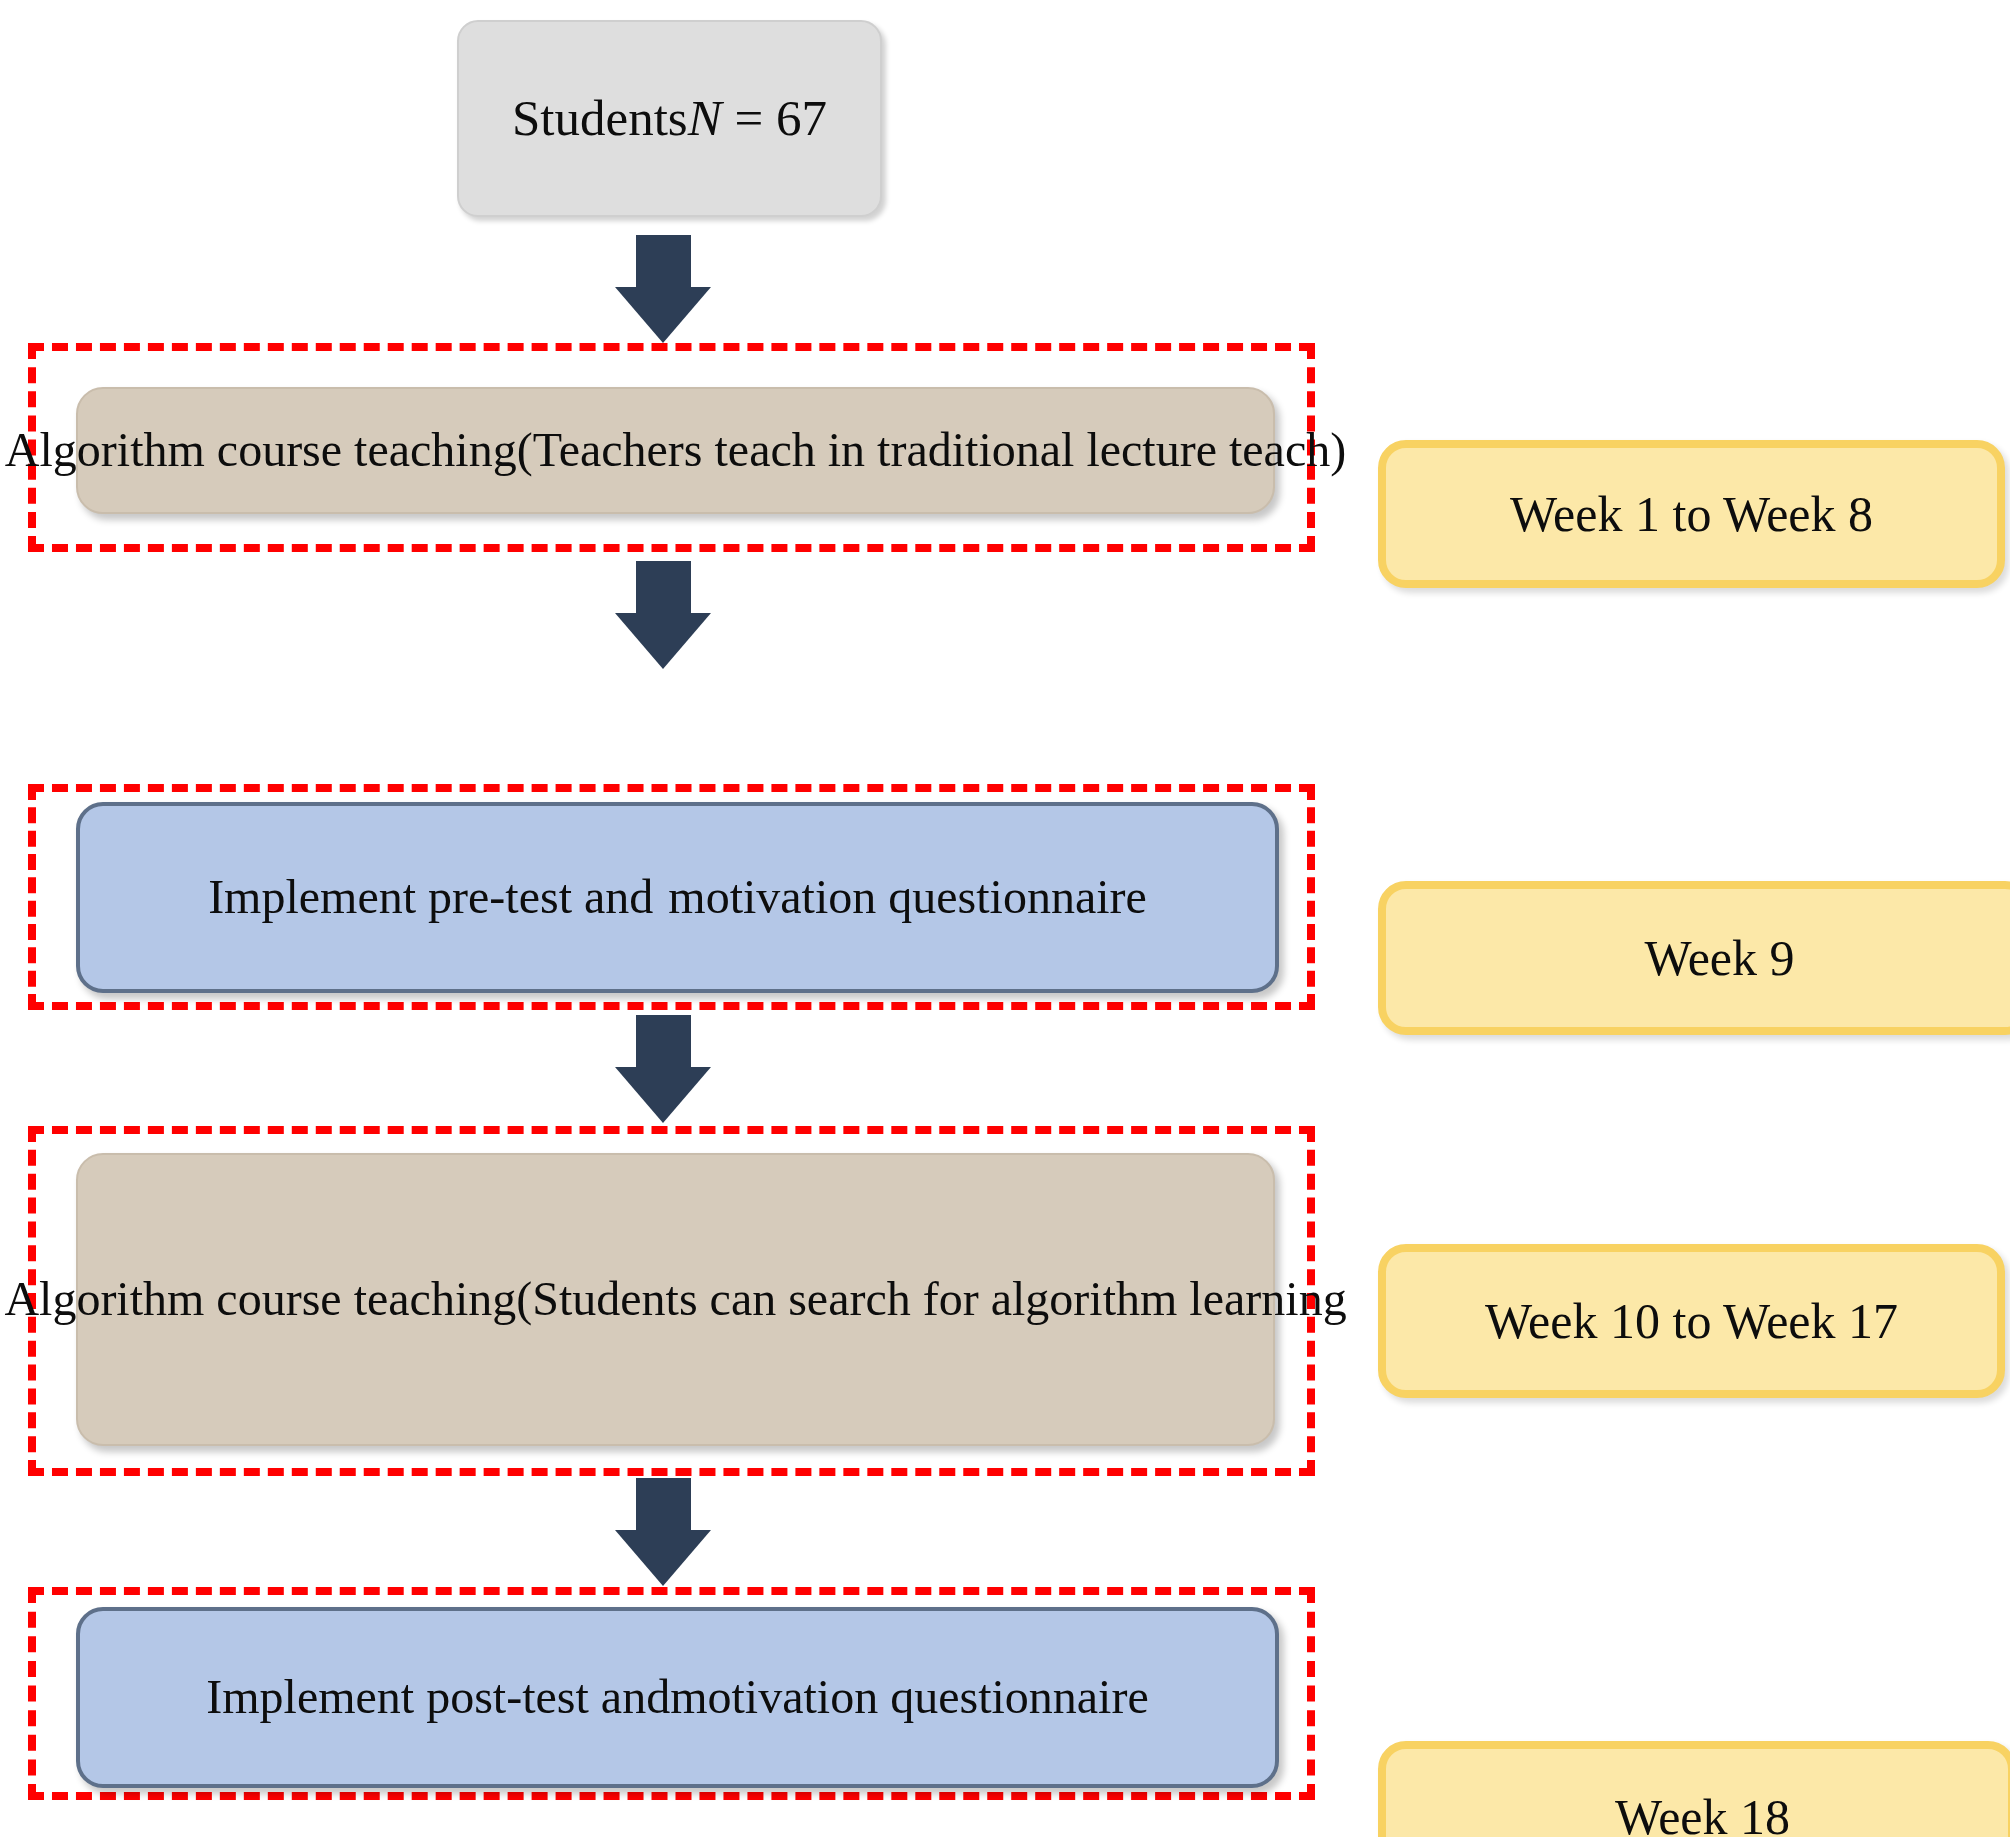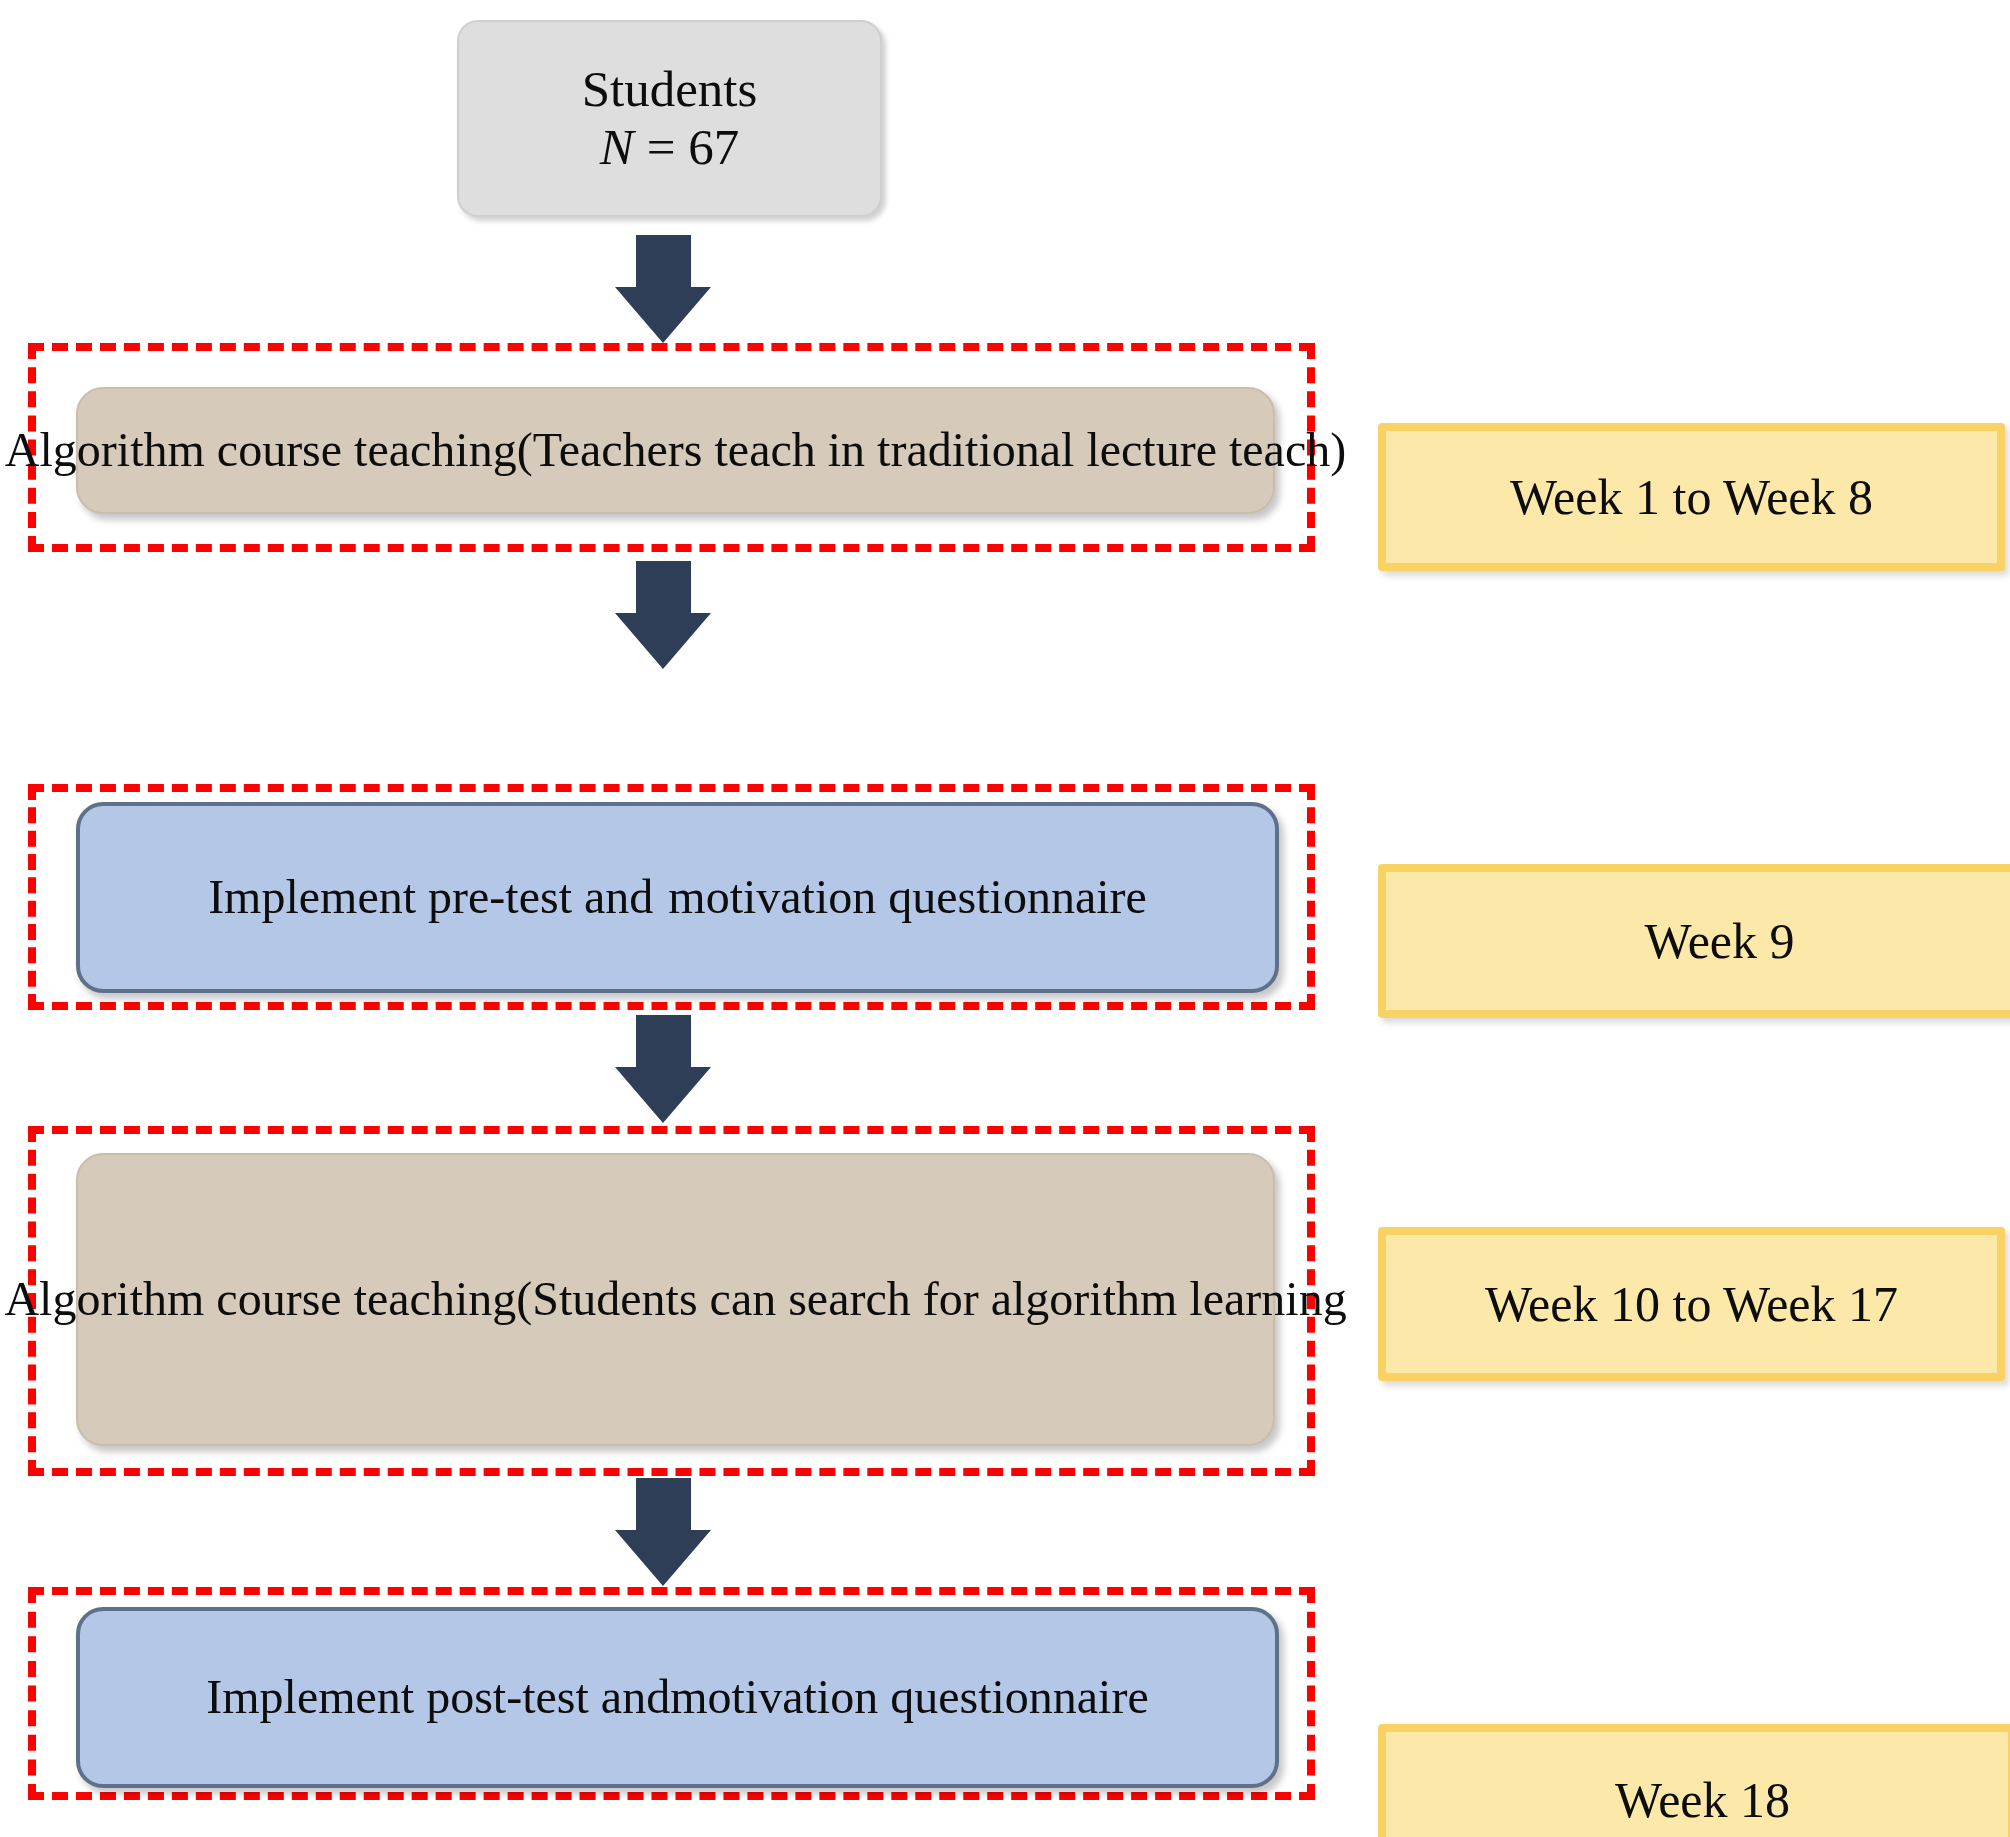--- a/index.html
+++ b/index.html
@@ -9,21 +9,21 @@
   
   .abs{position:absolute;box-sizing:border-box;}
 
   
   .students-box{
     left:457px; top:20px; width:425px; height:197px;
     background:#dedede;
     border:2.4px solid #cfcfcf;
     border-radius:21px;
     box-shadow:3.2px 4px 5.6px rgba(0,0,0,.18);
-    display:flex;flex-direction:column;align-items:center;justify-content:center;
+    display:flex;flex-direction:row;align-items:center;justify-content:center;
     line-height:1.12;
   }
   .students-box .ln{font-size:51px;}
   .students-box .ln em{font-style:italic;}
 
   
   .dashed-group{
     left:28px; width:1287px;
     border:8.8px dashed #ff0000;
     background:transparent;
@@ -40,23 +40,24 @@
   .stage-box .ln{font-size:48px;line-height:1.22;white-space:nowrap;}
 
   .tan{background:#d6cbbb;border:2.4px solid #c9bdac;}
   .blue{background:#b4c7e7;border:4px solid #5e708a;}
 
   
   .week-chip{
     position:absolute; left:1378px; width:611px;
     background:#fce8a8;
     border:8.8px solid #f8d262;
-    border-radius:4px;
+    border-radius:28px;
     display:flex;align-items:center;justify-content:center;
     box-shadow:4px 4.8px 6.4px rgba(0,0,0,.14);
+    margin-top:17px;
   }
   .week-chip .ln{font-size:50px;white-space:nowrap;}
 
   
   .arrow{position:absolute;width:96px;}
   .arrow .shaft{
     position:absolute;left:21px;top:0;width:55px;background:#2d3e56;
   }
   .arrow .head{
     position:absolute;left:0;width:0;height:0;

